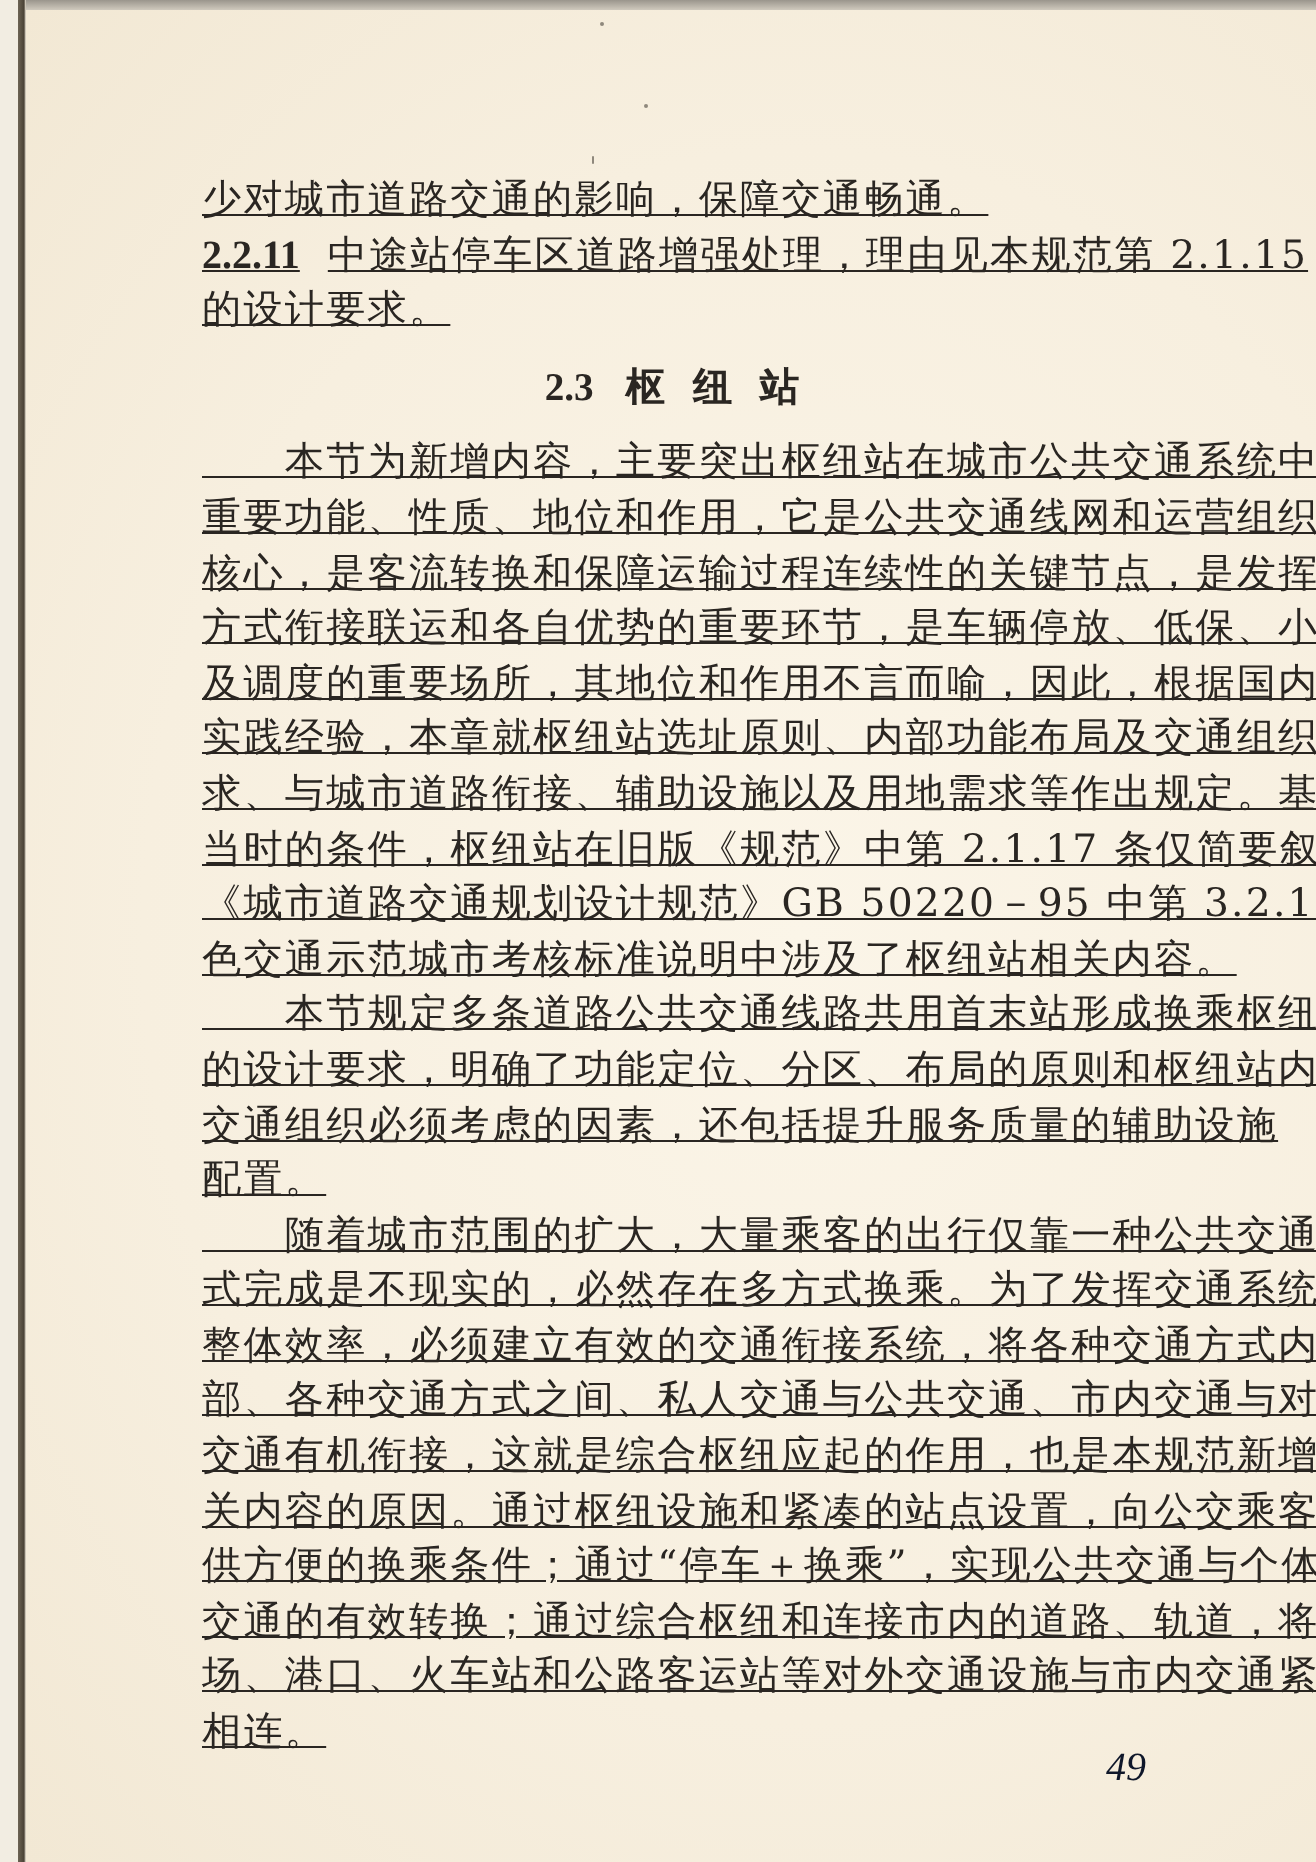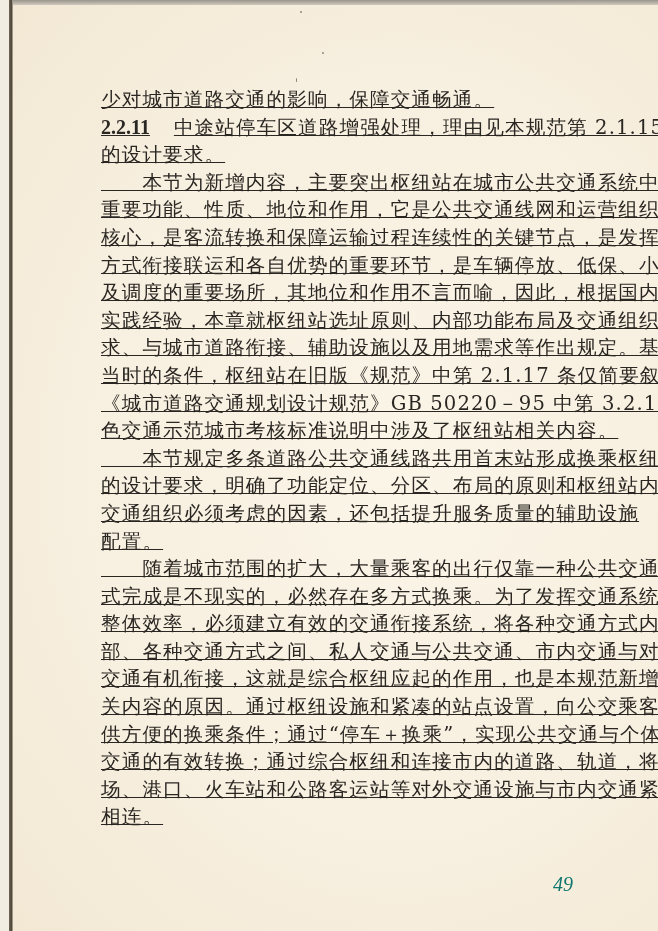--- a/index.html
+++ b/index.html
@@ -20,30 +20,30 @@
   }
   .paper {
     position: absolute; left: 13px; top: 5px; width: 645px; height: 926px;
     background: radial-gradient(ellipse at 60% 50%, #fbf5e8 0%, #f7efdf 60%, #f2e8d4 100%);
   }
   .content {
     position: absolute; left: 101px; top: 86px; width: 484px;
     font-size: 19.6px; line-height: 27.6px; letter-spacing: 1.1px;
   }
   .line { white-space: nowrap; height: 27.6px; overflow: visible; text-decoration: underline; }
-  .clause-num { font-weight: bold; font-family: "Liberation Serif", serif; font-size: 20px; letter-spacing: 0; margin-right: 24px; }
+  .clause-num { font-weight: bold; font-family: "Liberation Serif", serif; font-size: 20px; letter-spacing: 0; margin-right: 14px; }
   .heading {
     text-align: center; font-weight: bold; letter-spacing: 0;
     margin-top: 11px; margin-bottom: 9px; font-size: 19.6px;
   }
   .heading .h-num { font-family: "Liberation Serif", serif; margin-right: 16px; }
   .heading .h-title { letter-spacing: 14px; }
   .page-num {
     position: absolute; left: 553px; top: 873px;
-    font-family: "Liberation Serif", serif; font-style: italic; font-size: 20px; color: #0f766e;
+    font-family: "Liberation Serif", serif; font-style: italic; font-size: 20px; color: #0f172a;
   }
   .speck { position: absolute; width: 2px; height: 2px; background: #8f887c; border-radius: 1px; }
 </style>
 </head>
 <body>
 
 <div class="top-band"></div>
 <div class="left-edge"></div>
 <div class="paper"></div>
 
@@ -54,20 +54,23 @@
 <div class="content">
   <div>
     <div class="line">少对城市道路交通的影响，保障交通畅通。</div>
   </div>
 
   <div>
     <div class="line"><span class="clause-num">2.2.11</span><span>中途站停车区道路增强处理，理由见本规范第 2.1.15</span></div>
     <div class="line">的设计要求。</div>
   </div>
 
+  <div class="heading">
+    <span class="h-num">2.3</span><span class="h-title">枢纽站</span>
+  </div>
 
   <div>
     <div class="line">　　本节为新增内容，主要突出枢纽站在城市公共交通系统中的</div>
     <div class="line">重要功能、性质、地位和作用，它是公共交通线网和运营组织的</div>
     <div class="line">核心，是客流转换和保障运输过程连续性的关键节点，是发挥多</div>
     <div class="line">方式衔接联运和各自优势的重要环节，是车辆停放、低保、小修</div>
     <div class="line">及调度的重要场所，其地位和作用不言而喻，因此，根据国内外</div>
     <div class="line">实践经验，本章就枢纽站选址原则、内部功能布局及交通组织要</div>
     <div class="line">求、与城市道路衔接、辅助设施以及用地需求等作出规定。基于</div>
     <div class="line">当时的条件，枢纽站在旧版《规范》中第 2.1.17 条仅简要叙述，</div>

